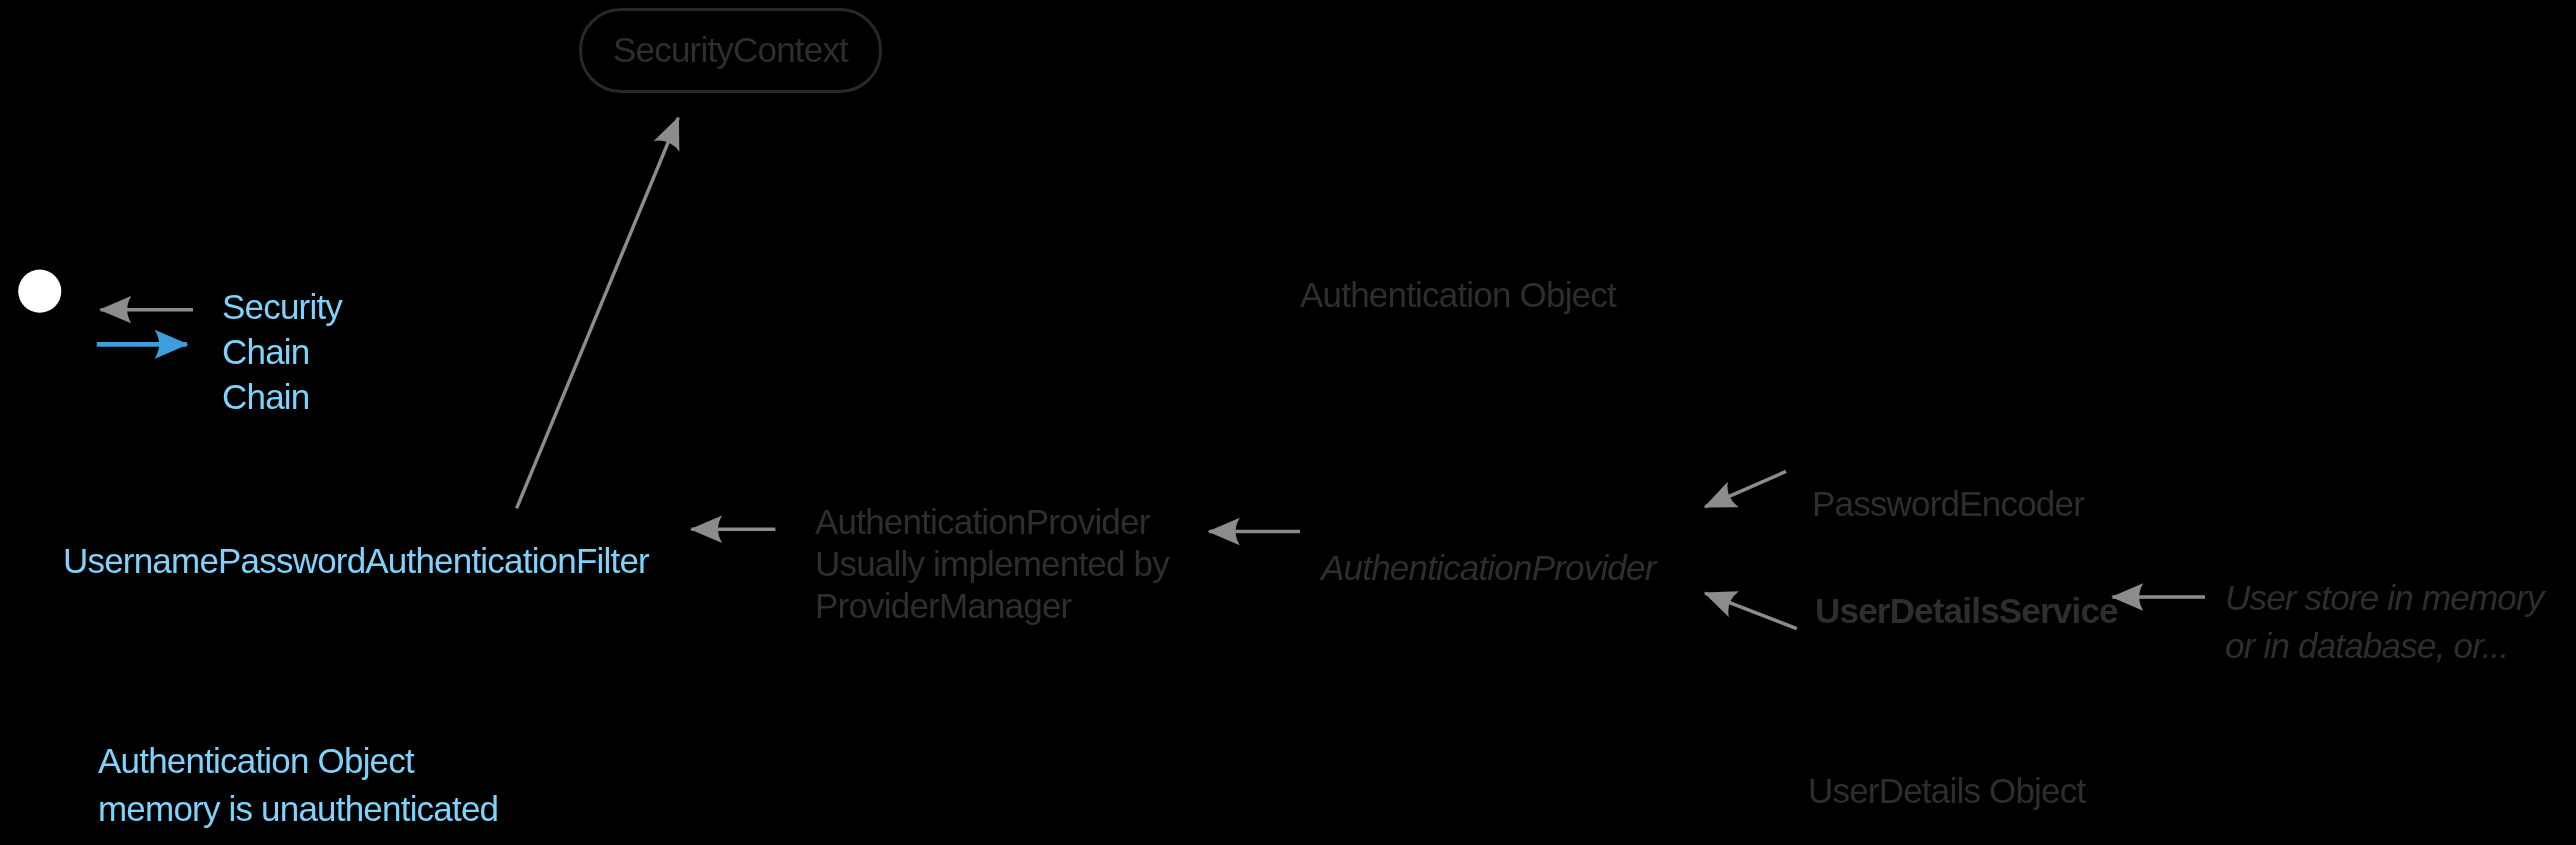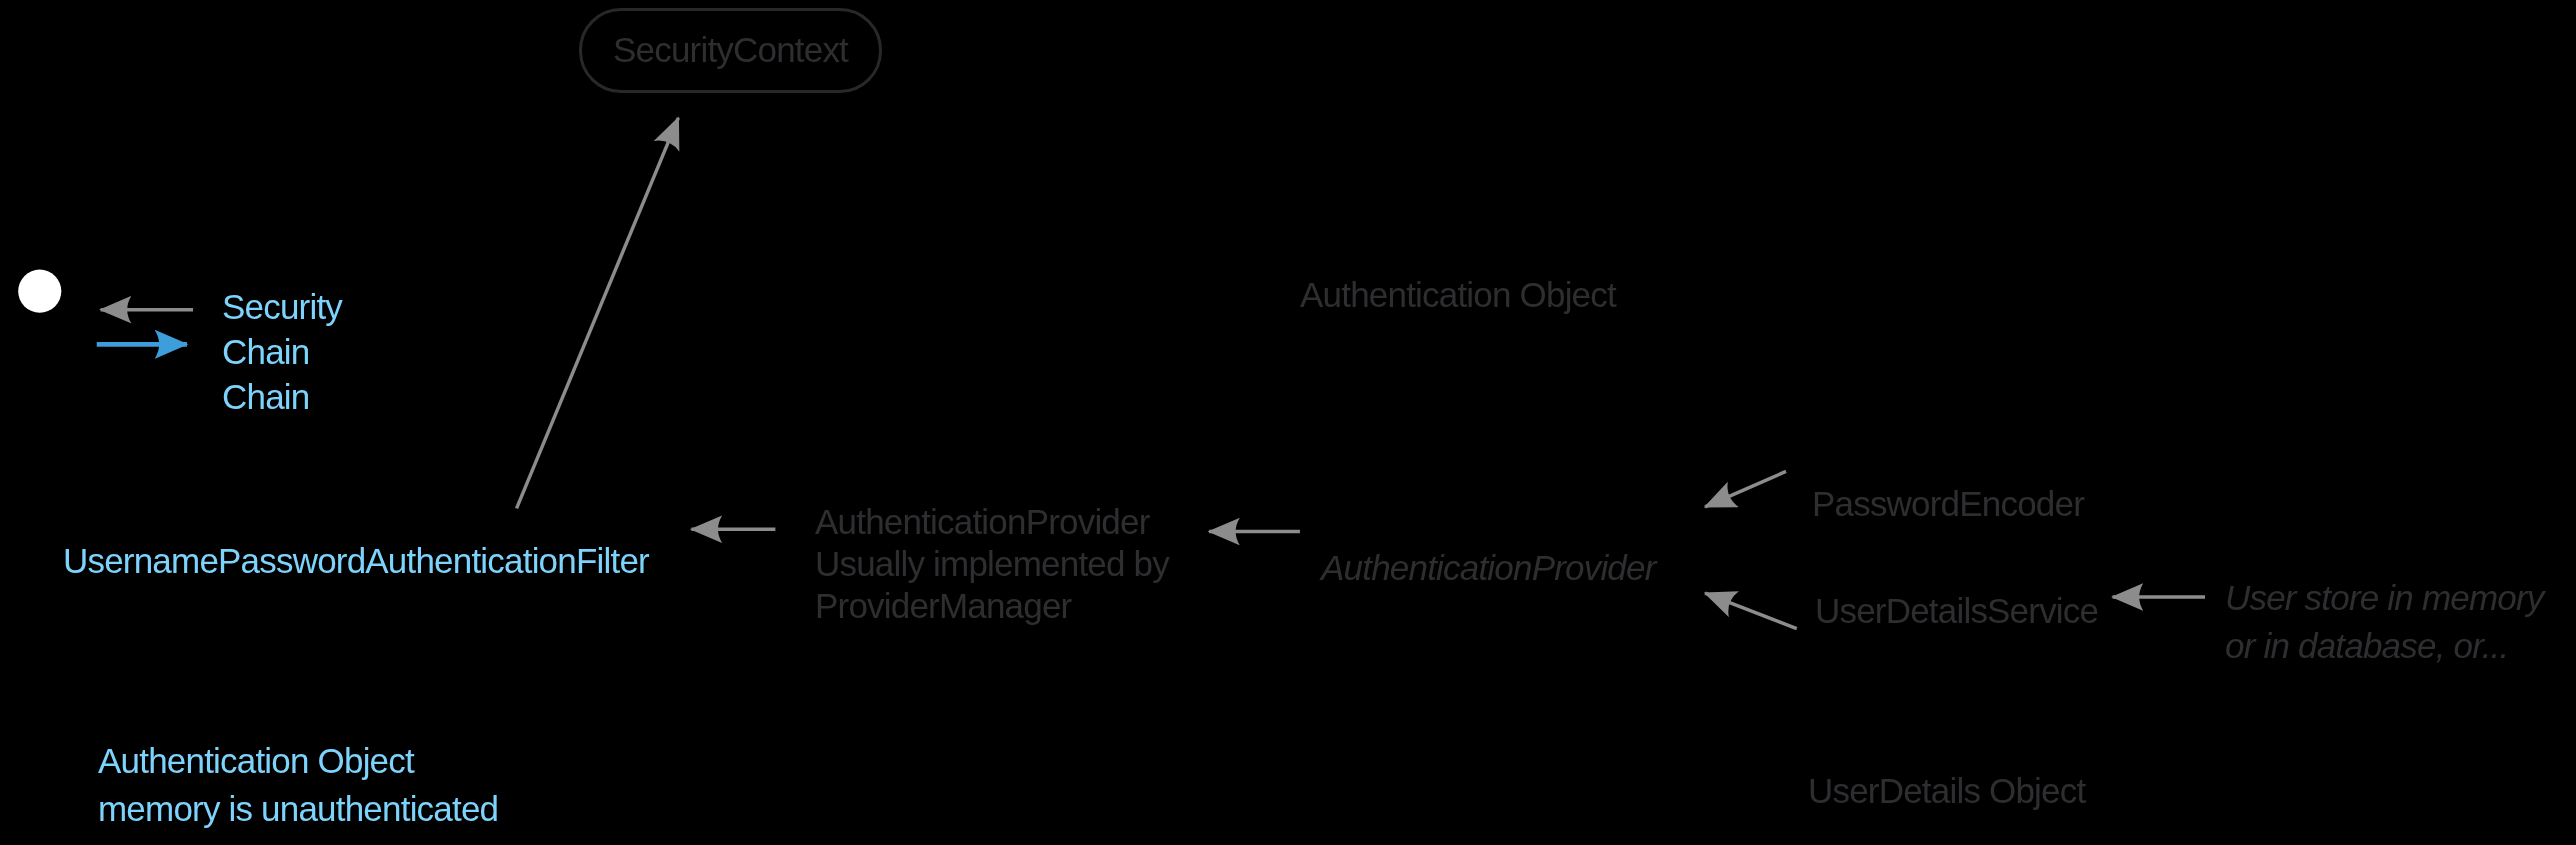--- a/index.html
+++ b/index.html
@@ -85,21 +85,21 @@
   <div class="lbl dark multiline lh55" style="left:815px;top:501px;">
     <div>AuthenticationProvider</div>
     <div>Usually implemented by</div>
     <div>ProviderManager</div>
   </div>
 
   <div class="lbl dark" style="left:1321px;top:546px;font-style:italic;">AuthenticationProvider</div>
 
   <div class="lbl dark" style="left:1812px;top:482px;">PasswordEncoder</div>
 
-  <div class="lbl dark" style="left:1815px;top:589px;">UserDetailsService</div>
+  <div class="lbl dark" style="left:1815px;top:589px;font-weight:bold;">UserDetailsService</div>
 
   <div class="lbl dark multiline lh62" style="left:2225px;top:574px;font-style:italic;">
     <div>User store in memory</div>
     <div>or in database, or...</div>
   </div>
 
   <div class="lbl dark multiline lh62" style="left:1300px;top:271px;">
     <div>Authentication Object</div>
   </div>
 

